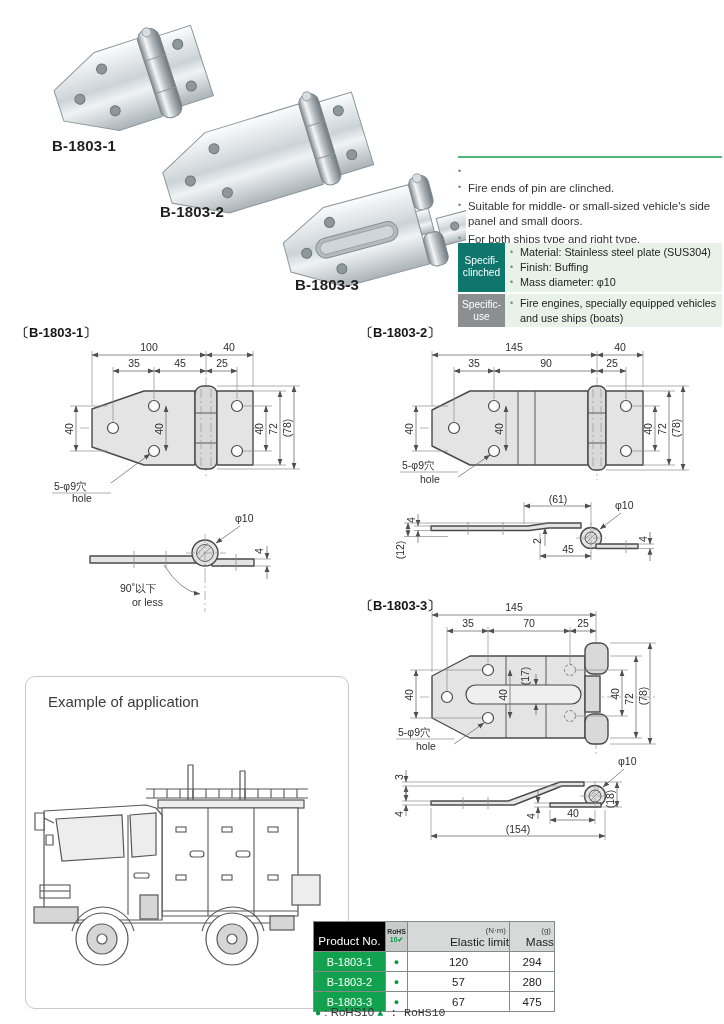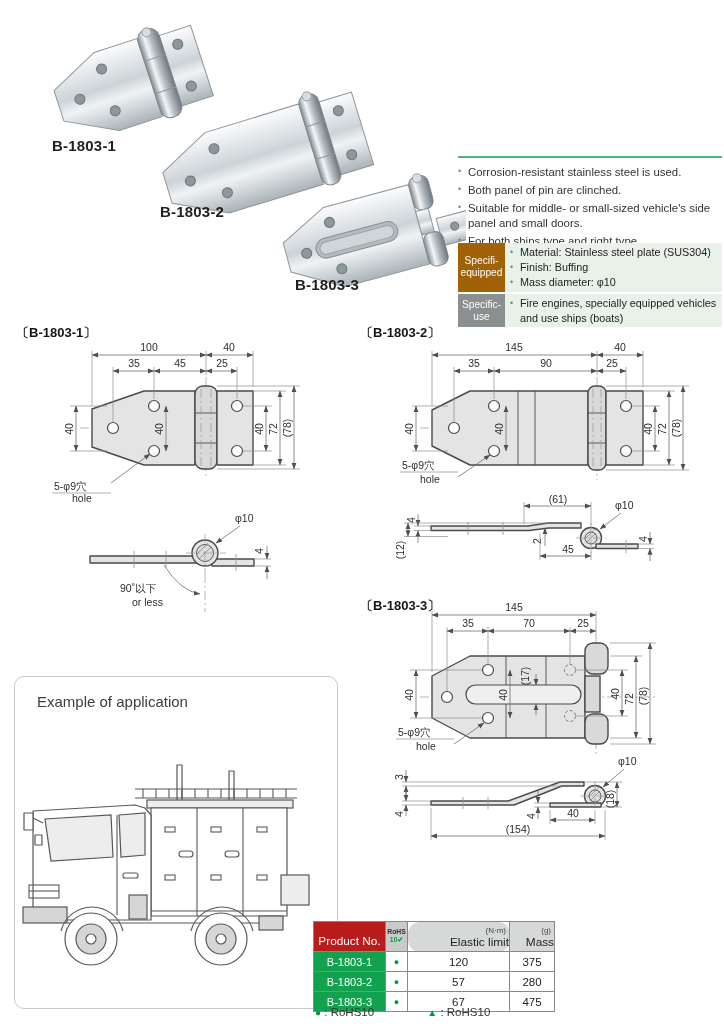--- a/index.html
+++ b/index.html
@@ -26,44 +26,44 @@
   .hole{fill:#fdfdfd;stroke:#4a4a4a;stroke-width:1.2;}
   .holed{fill:none;stroke:#7a7a7a;stroke-width:1;stroke-dasharray:3 2;}
   .dim{stroke:#6f6f6f;stroke-width:0.8;fill:none;}
   .ext{stroke:#8c8c8c;stroke-width:0.7;}
   .cl{stroke:#9a9a9a;stroke-width:0.7;stroke-dasharray:9 3 2 3;fill:none;}
   .hatch{stroke:#8a8a8a;stroke-width:0.8;}
   .dtx{font-size:10.5px;fill:#2d2d2d;}
   .dtt{font-size:13px;font-weight:bold;fill:#151515;}
   .mid{text-anchor:middle;}
   
-  #appbox{position:absolute;left:14px;top:676px;width:324px;height:333px;border:1.5px solid #c9c9c9;border-radius:10px;box-sizing:border-box;background:#fff;}
+  #appbox{position:absolute;left:25px;top:676px;width:324px;height:333px;border:1.5px solid #c9c9c9;border-radius:10px;box-sizing:border-box;background:#fff;}
   #apptitle{position:absolute;left:22px;top:16px;font-size:15px;color:#3d3d3d;}
   .tl{fill:#fff;stroke:#585858;stroke-width:1.2;stroke-linejoin:round;}
   .tf{fill:#ededed;stroke:#585858;stroke-width:1.2;}
   .tg{fill:#d6d6d6;stroke:#585858;stroke-width:1.2;}
   .tw{fill:none;stroke:#585858;stroke-width:1.1;}
   
   #ptable{position:absolute;left:313px;top:921px;border-collapse:collapse;font-size:11.5px;color:#222;}
   #ptable td,#ptable th{border:1px solid #85898a;text-align:center;padding:0;font-weight:normal;}
   #ptable .hrow th{height:26px;vertical-align:bottom;}
   .c-prod{width:71px;color:#fff;font-size:11.8px;padding-bottom:3px !important;}
   .c-rohs{width:21px;vertical-align:middle !important;}
   .rh1{font-size:6.8px;font-weight:bold;color:#2d2d2d;line-height:1;}
   .rh2{font-size:6.8px;font-weight:bold;line-height:1.1;}
-  .c-el{width:101px;border-radius:12px;}
+  .c-el{width:101px;}
   .c-ms{width:44px;}
   .unit{font-size:8px;color:#444;text-align:right;padding:1px 3px 0 0;line-height:1;}
   .hl{font-size:11.8px;padding-bottom:2px;text-align:right;}
   #ptable .drow td{height:19px;}
   .pn{color:#fff;font-size:11px;}
   .dot{font-size:9px;}
   #legend{position:absolute;left:315px;top:1006px;font-size:11.5px;color:#333;}
   #legend .sym{font-size:10px;}
-  #legend .l2{margin-left:50px;}
+  #legend .l2{font-family:Liberation Mono, monospace;}
 </style>
 </head>
 <body>
 
 <div id="page">
 
 <svg width="0" height="0" style="position:absolute">
   <defs>
     <marker id="arr" viewBox="0 0 10 10" refX="8.6" refY="5" markerWidth="9" markerHeight="9" orient="auto-start-reverse">
       <path d="M0,1.6 L9,5 L0,8.4 Z" fill="#4f4f4f"></path>
@@ -126,41 +126,40 @@
   </g>
 </svg>
 <div class="plabel" style="left:52px;top:137px">B-1803-1</div>
 <div class="plabel" style="left:160px;top:203px">B-1803-2</div>
 <div class="plabel" style="left:295px;top:276px">B-1803-3</div>
 
 <div id="features">
   <div class="grnline" style="background:#53b57e"></div>
   <div class="feat">
         <span class="b">•</span>
-        <span>Corrosion-resistant stainless steel is used.</span>
       </div>
   <div class="feat">
         <span class="b">•</span>
-        <span>Both panel of pin are clinched.</span>
+        <span>Fire ends of pin are clinched.</span>
       </div>
   <div class="feat">
         <span class="b">•</span>
         <span>Suitable for middle- or small-sized vehicle's side panel and small doors.</span>
       </div>
   <div class="feat">
         <span class="b">•</span>
         <span>For both ships type and right type.</span>
       </div>
 </div>
 
 <div id="specs">
   <div class="specrow">
-    <div class="speclabel" style="background:#a16207">
+    <div class="speclabel" style="background:#0f766e">
       <div>Specifi-</div>
-      <div>equipped</div>
+      <div>clinched</div>
     </div>
     <div class="speccontent" style="background:#e9f2e9">
       <div class="spec-item">
             <span class="b">•</span>
             <span>Material: Stainless steel plate (SUS304)</span>
           </div>
       <div class="spec-item">
             <span class="b">•</span>
             <span>Finish: Buffing</span>
           </div>
@@ -520,39 +519,39 @@
         <circle class="tg" cx="202" cy="224" r="15"></circle>
         <circle class="tl" cx="202" cy="224" r="5"></circle>
     <path class="tw" d="M172,216 A32,32 0 0 1 234,216"></path>
     <rect class="tg" x="240" y="201" width="24" height="14"></rect>
   </svg>
 </div>
 
 <table id="ptable">
   <tbody>
         <tr class="hrow">
-    <th class="c-prod" style="background:#b91c1c">Product No.</th>
+    <th class="c-prod" style="background:#000000">Product No.</th>
     <th class="c-rohs" style="background:#c8cbca">
       <div class="rh1">RoHS</div>
       <div class="rh2" style="color:#009a44">10✔</div>
     </th>
     <th class="c-el" style="background:#d7d9d8">
       <div class="unit">(N·m)</div>
       <div class="hl">Elastic limit</div>
     </th>
     <th class="c-ms" style="background:#d7d9d8">
       <div class="unit">(g)</div>
       <div class="hl">Mass</div>
     </th>
   </tr>
   <tr class="drow">
     <td class="pn" style="background:#12a24f">B-1803-1</td>
     <td class="dot" style="color:#009a44">●</td>
     <td>120</td>
-    <td>375</td>
+    <td>294</td>
   </tr>
   <tr class="drow">
     <td class="pn" style="background:#12a24f">B-1803-2</td>
     <td class="dot" style="color:#009a44">●</td>
     <td>57</td>
     <td>280</td>
   </tr>
   <tr class="drow">
     <td class="pn" style="background:#12a24f">B-1803-3</td>
     <td class="dot" style="color:#009a44">●</td>

